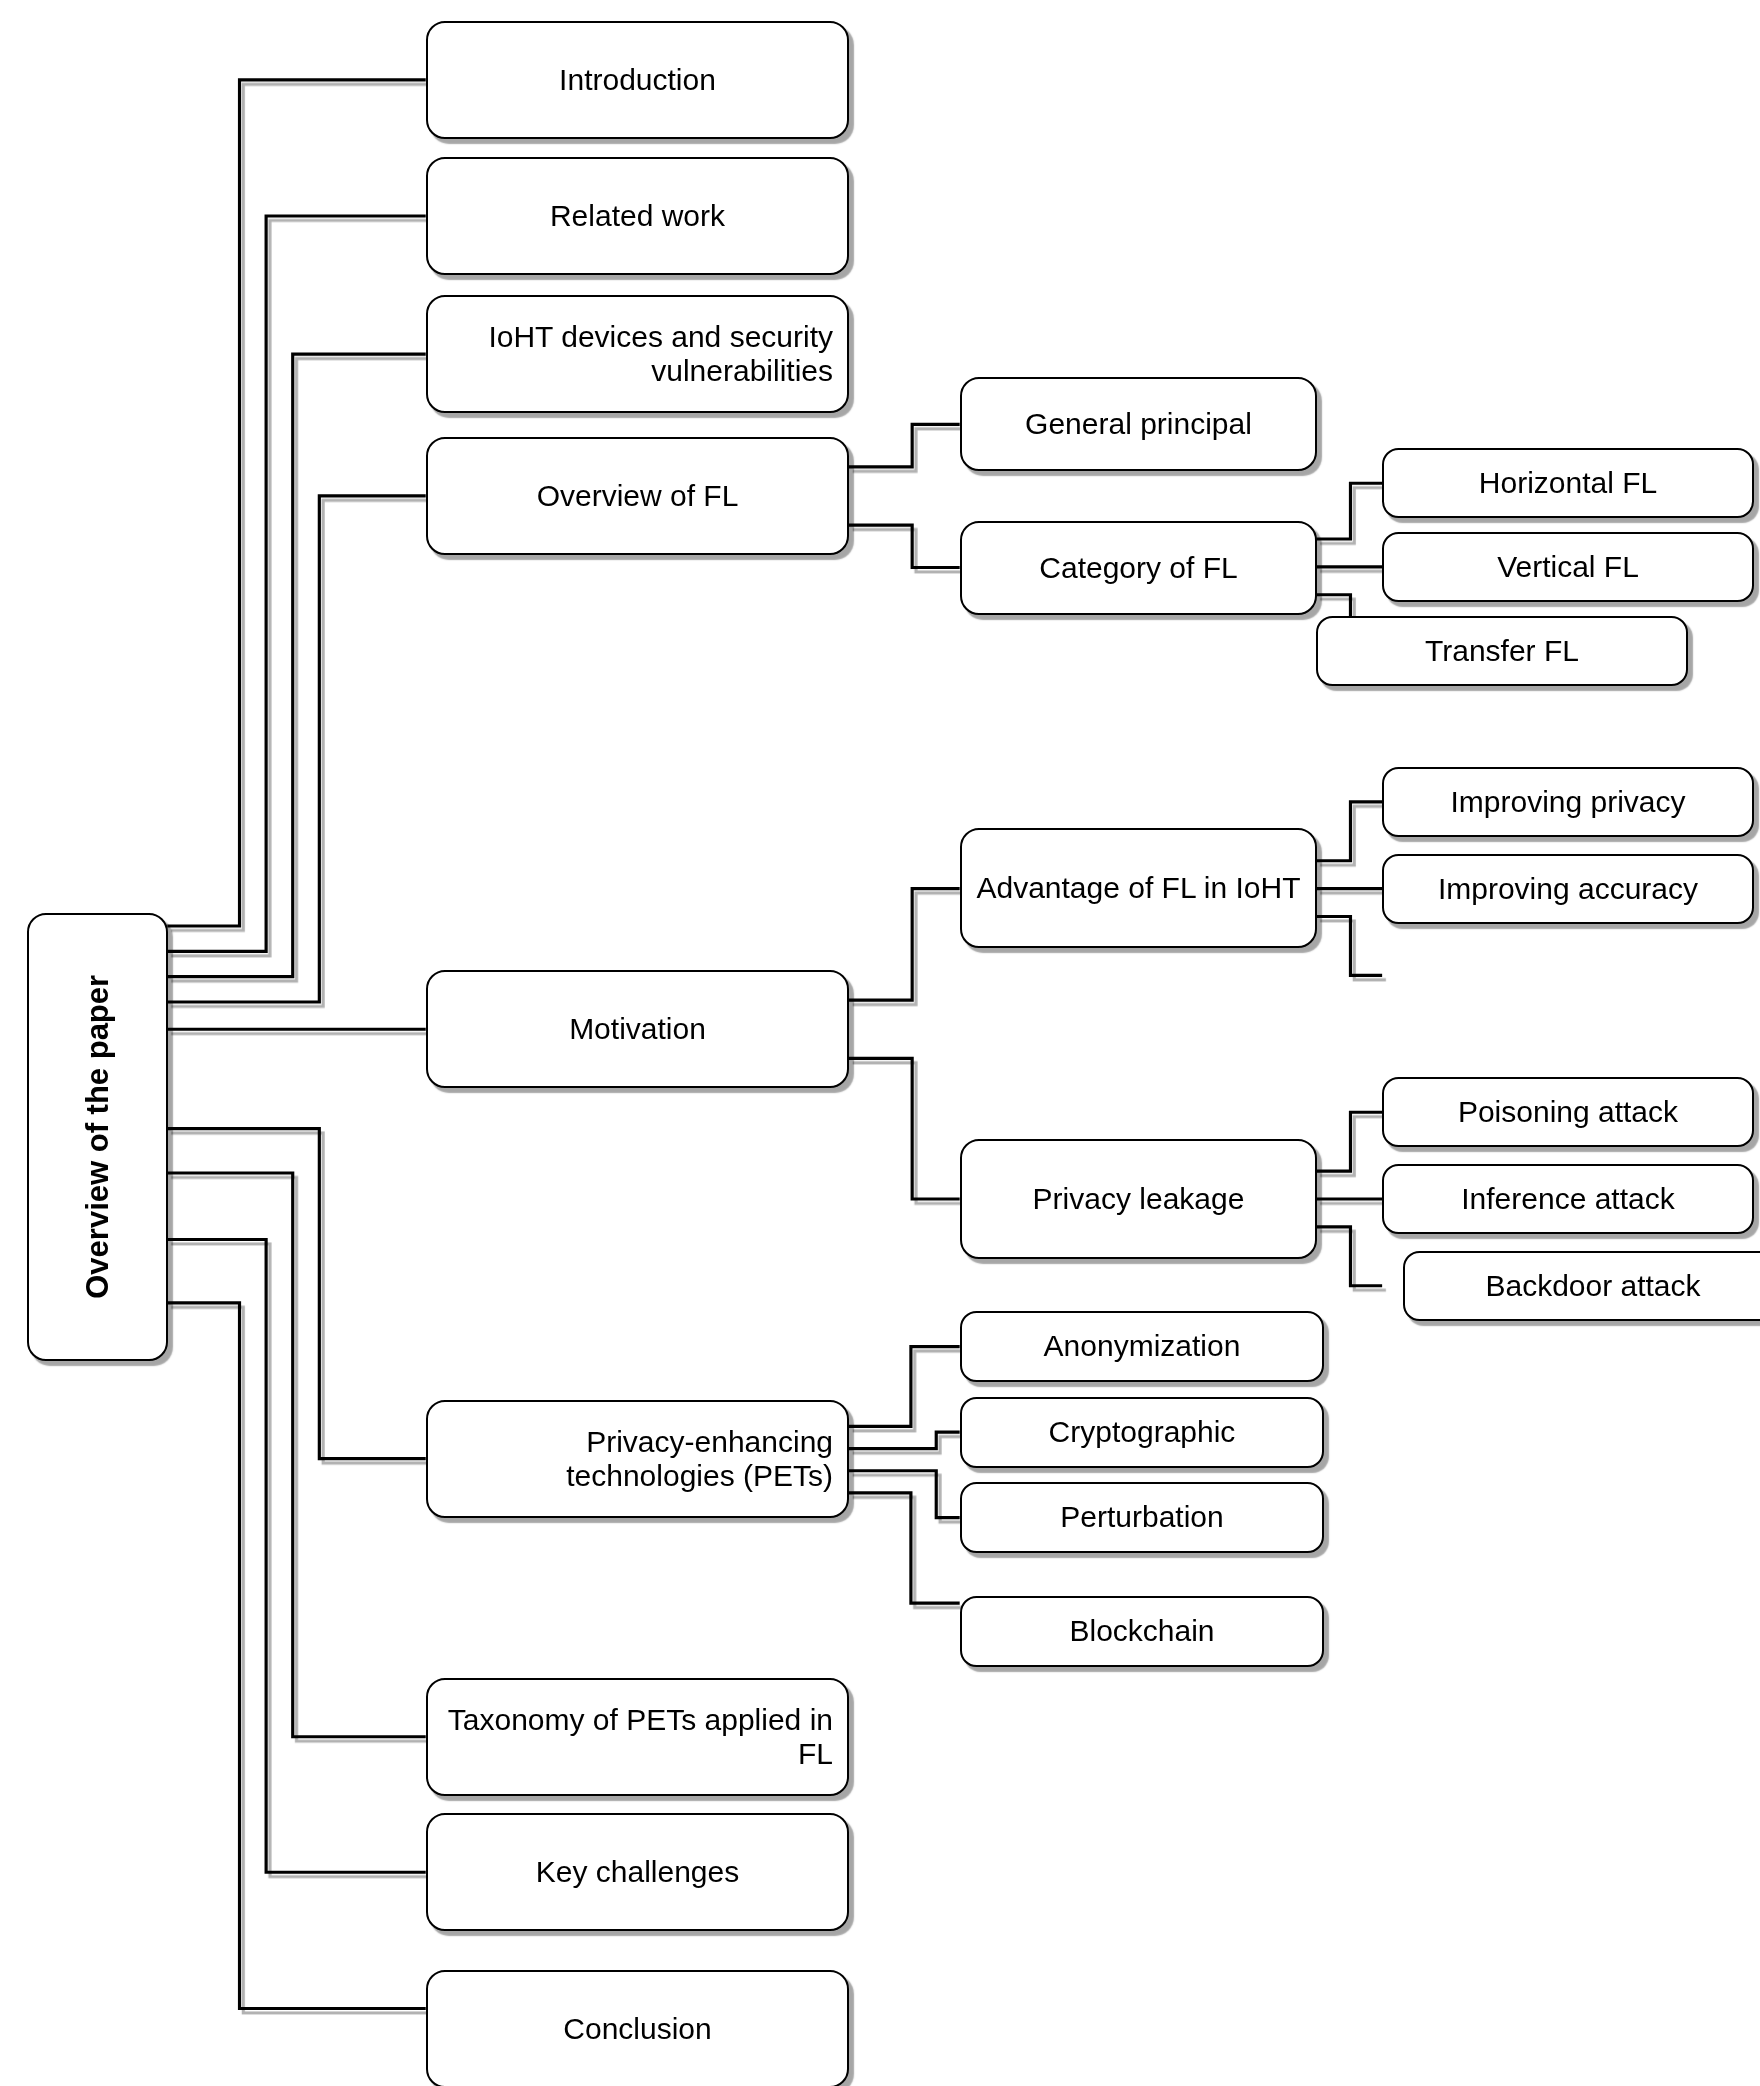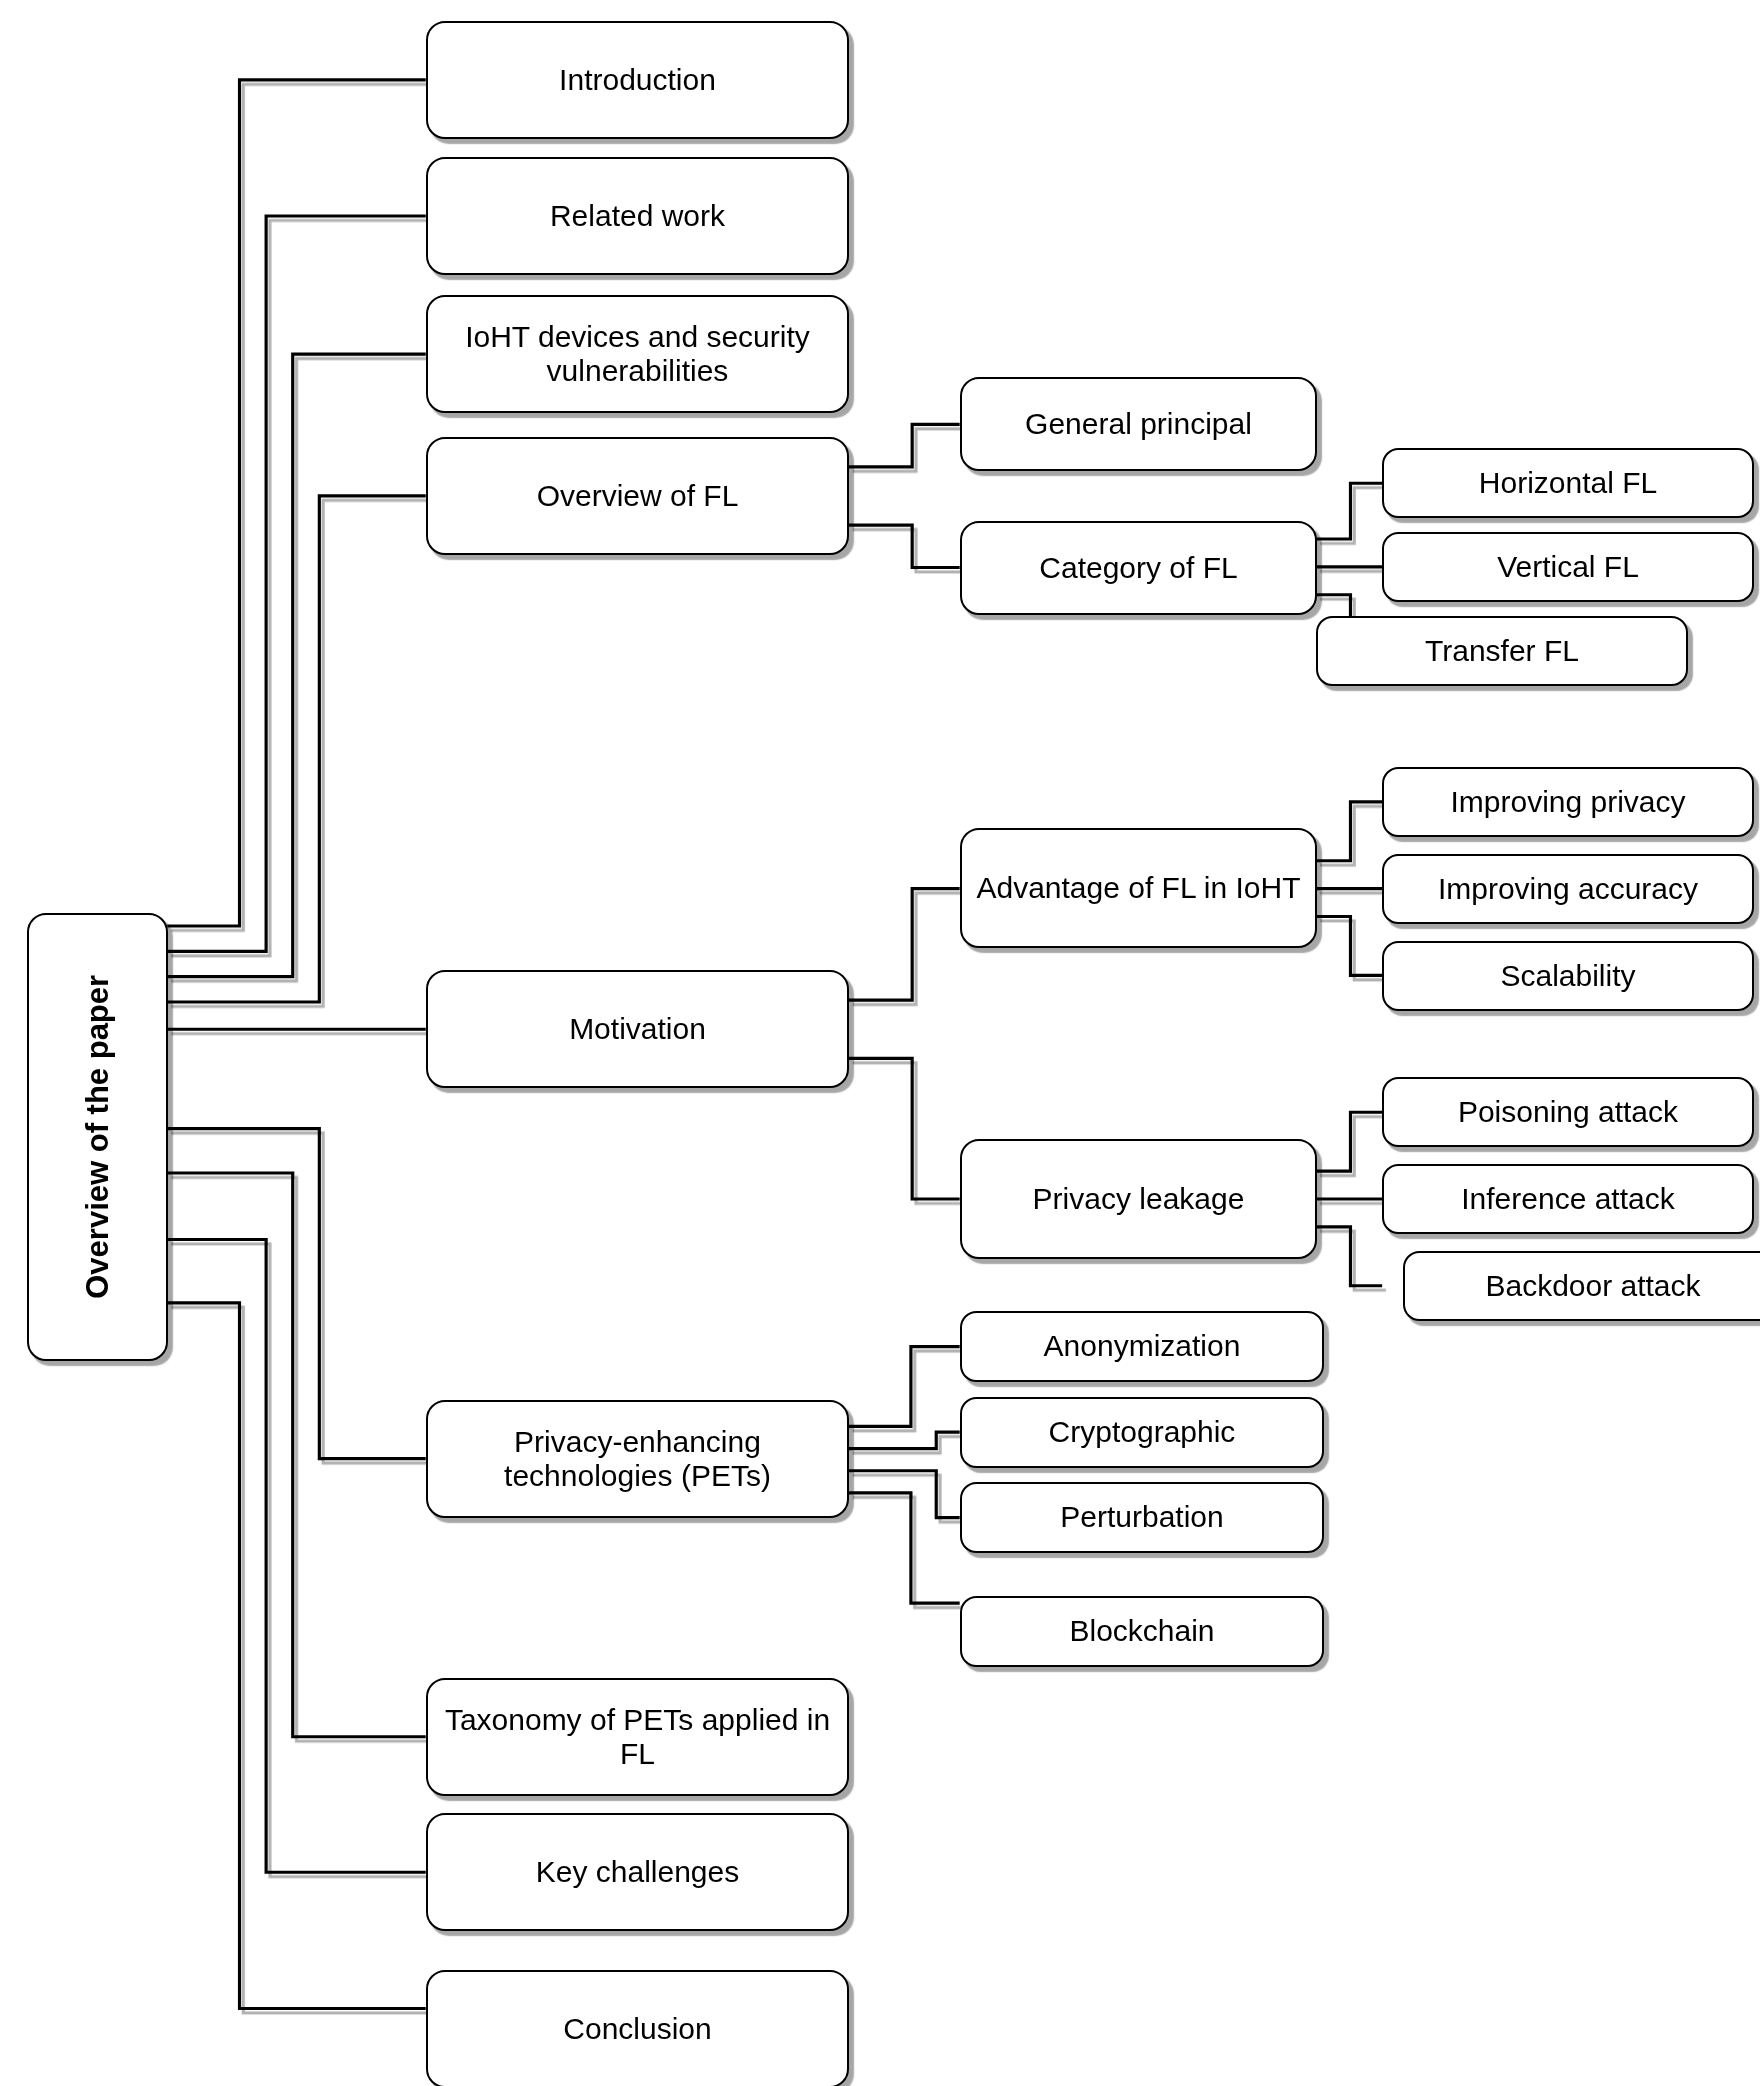--- a/index.html
+++ b/index.html
@@ -10,21 +10,21 @@
   svg.wires { position:absolute; left:0; top:0; width:1761px; height:2087px; }
   svg.wires path {
     fill:none; stroke:#000000; stroke-width:5;
     filter: drop-shadow(6px 7px 1px rgba(0,0,0,0.30));
   }
   .node {
     position:absolute; box-sizing:border-box;
     background:#ffffff; border:2.5px solid #000000; border-radius:19px;
     box-shadow:4.4px 5px 1.3px rgba(0,0,0,0.35);
     display:flex; align-items:center; justify-content:center;
-    text-align:center; font-size:30px; line-height:1.15; padding:0 14px;
+    text-align:right; font-size:30px; line-height:1.15; padding:0 14px;
   }
   .node.small { border-radius:16.5px; }
   .node.root span {
     transform:rotate(-90deg); white-space:nowrap;
     font-weight:bold; font-size:31px;
   }
 </style>
 </head>
 <body>
 
@@ -131,23 +131,20 @@
     </div>
   <div class="node small" style="left:1316px; top:616px;  width:372px; height:70px;">
       <span>Transfer FL</span>
     </div>
   <div class="node small" style="left:1382px; top:767px; width:372px; height:70px;">
       <span>Improving privacy</span>
     </div>
   <div class="node small" style="left:1382px; top:854px; width:372px; height:70px;">
       <span>Improving accuracy</span>
     </div>
-  <div class="node small" style="left:1382px; top:941px; width:372px; height:70px;">
-      <span>Scalability</span>
-    </div>
   <div class="node small" style="left:1382px; top:1077px; width:372px; height:70px;">
       <span>Poisoning attack</span>
     </div>
   <div class="node small" style="left:1382px; top:1164px; width:372px; height:70px;">
       <span>Inference attack</span>
     </div>
   <div class="node small" style="left:1382px; top:1251px; width:380px; height:70px;margin-left:21px;">
       <span>Backdoor attack</span>
     </div>
 

